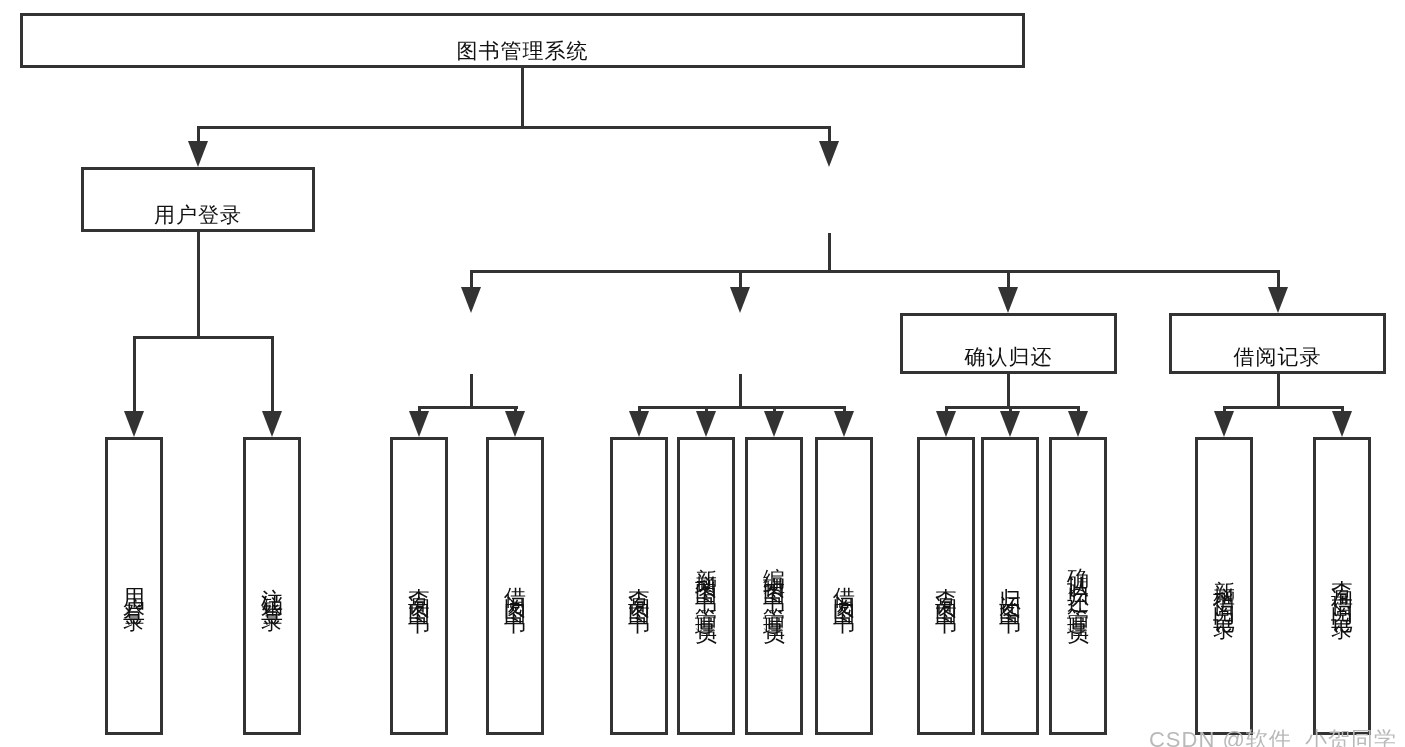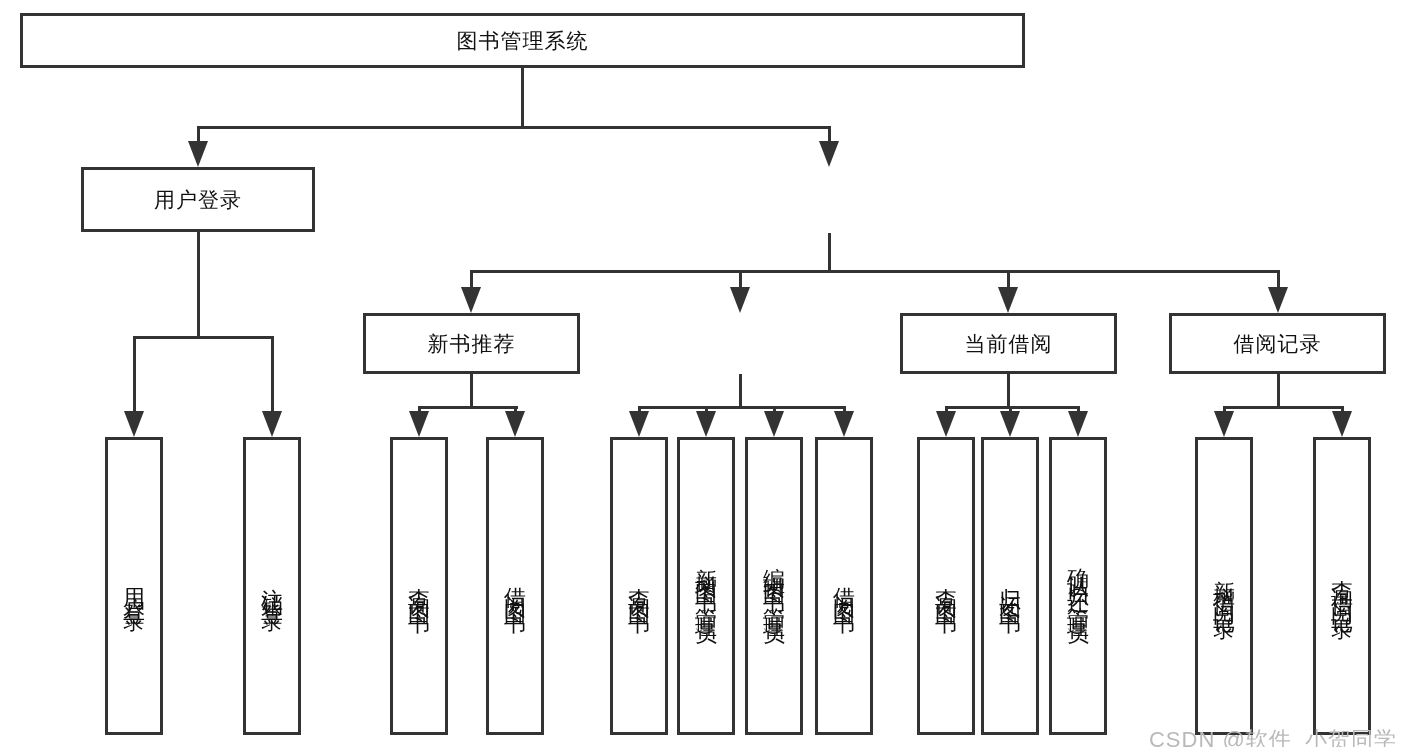--- a/index.html
+++ b/index.html
@@ -11,21 +11,21 @@
     font-family: "Liberation Sans", sans-serif;
     overflow: hidden;
   }
   
   .node {
     position: absolute;
     box-sizing: border-box;
     border: 3px solid #333333;
     background: #ffffff;
     display: flex;
-    align-items: center;
+    align-items: flex-end;
     justify-content: center;
     color: #111111;
     font-size: 21px;
     letter-spacing: 1px;
     white-space: nowrap;
   }
   .vnode {
     position: absolute;
     box-sizing: border-box;
     border: 3px solid #333333;
@@ -97,25 +97,22 @@
   <div class="h" style="left:470px; top:270px; width:810px;"></div>
   <div class="v" style="left:470px; top:270px; height:18px;"></div>
   <div class="v" style="left:739px; top:270px; height:18px;"></div>
   <div class="v" style="left:1007px; top:270px; height:18px;"></div>
   <div class="v" style="left:1277px; top:270px; height:18px;"></div>
   <div class="arr" style="left:461px; top:287px;"></div>
   <div class="arr" style="left:730px; top:287px;"></div>
   <div class="arr" style="left:998px; top:287px;"></div>
   <div class="arr" style="left:1268px; top:287px;"></div>
 
-  <div class="node" style="left:363px; top:313px; width:217px; height:61px;">
-    <span>新书推荐</span>
-  </div>
   <div class="node" style="left:900px; top:313px; width:217px; height:61px;">
-    <span>当前借阅</span>
+    <span>确认归还</span>
   </div>
   <div class="node" style="left:1169px; top:313px; width:217px; height:61px;">
     <span>借阅记录</span>
   </div>
 
   <div class="v" style="left:470px; top:374px; height:32px;"></div>
   <div class="h" style="left:418px; top:406px; width:100px;"></div>
   <div class="v" style="left:418px; top:406px; height:8px;"></div>
   <div class="v" style="left:514px; top:406px; height:8px;"></div>
   <div class="arr" style="left:409px; top:411px;"></div>

